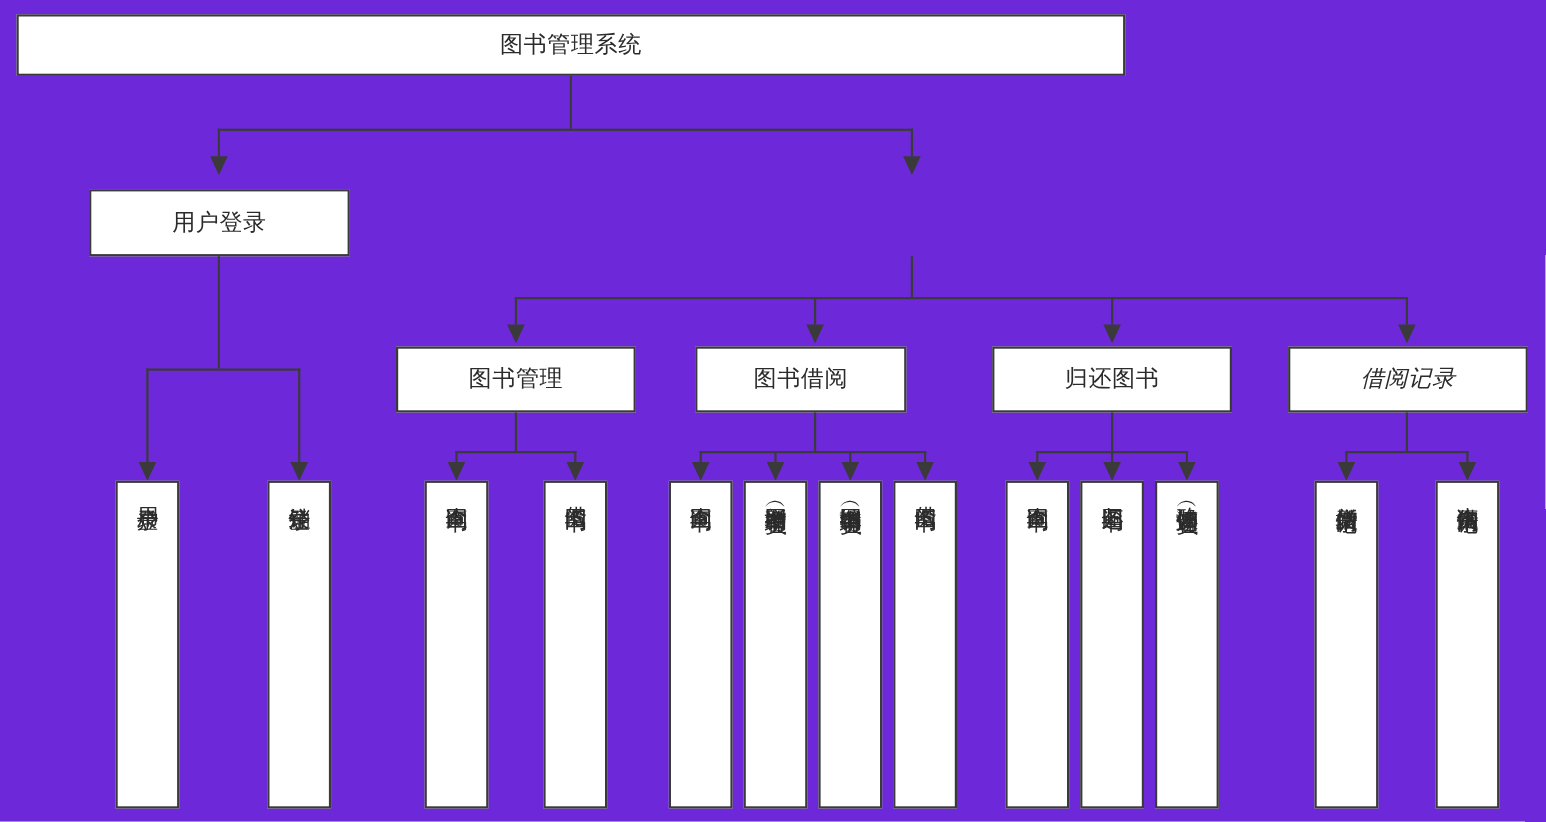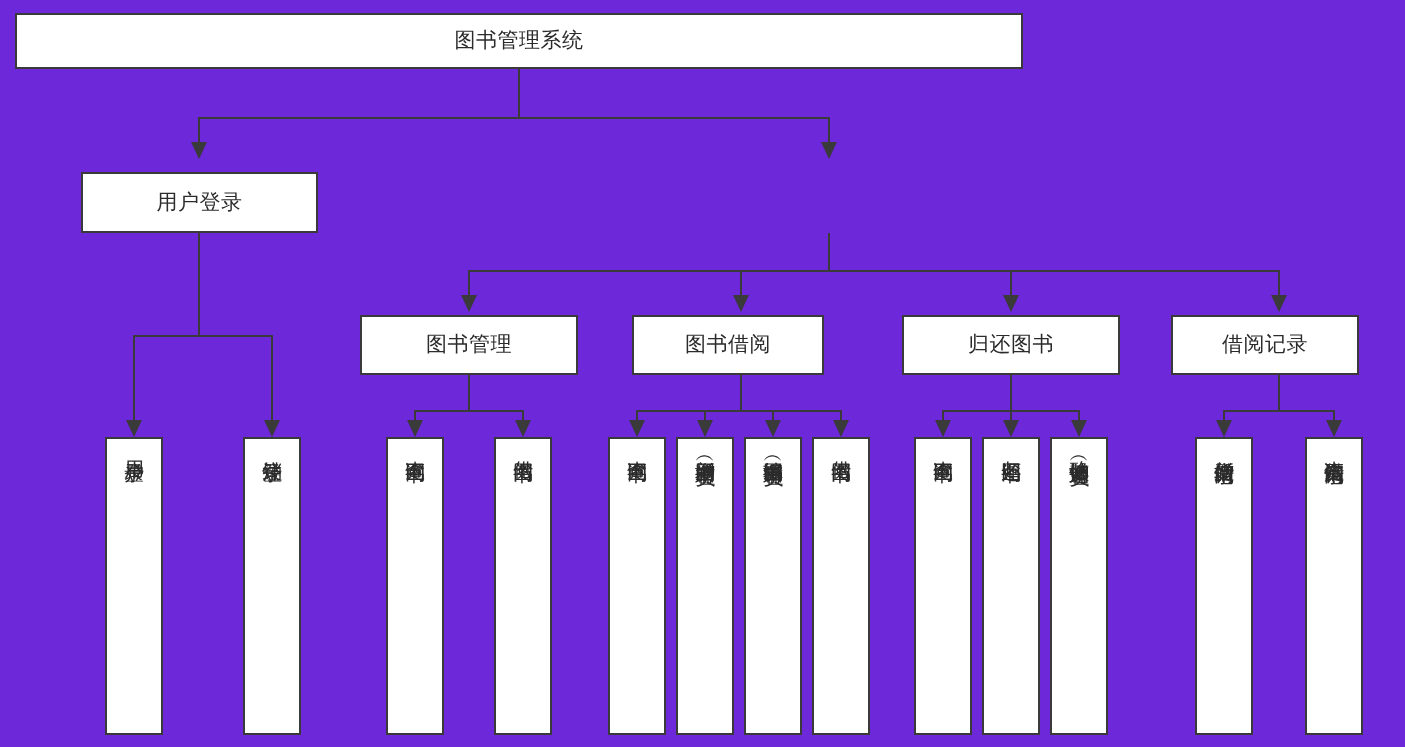--- a/index.html
+++ b/index.html
@@ -114,21 +114,21 @@
 
   <div class="node" style="left:360px; top:315px; width:218px; height:60px;">
     <span class="node-label">图书管理</span>
   </div>
   <div class="node" style="left:632px; top:315px; width:192px; height:60px;">
     <span class="node-label">图书借阅</span>
   </div>
   <div class="node" style="left:902px; top:315px; width:218px; height:60px;">
     <span class="node-label">归还图书</span>
   </div>
-  <div class="node" style="left:1171px; top:315px; width:188px; height:60px;">
+  <div class="node" style="left:1171px; top:315px; width:218px; height:60px;font-style:italic;">
     <span class="node-label">借阅记录</span>
   </div>
 
   <div class="edge v" style="left:468px; top:375px; width:2px; height:35px;"></div>
   <div class="edge h" style="left:414px; top:410px; width:110px; height:2px;"></div>
   <div class="edge v" style="left:414px; top:410px; width:2px; height:10px;"></div>
   <div class="edge v" style="left:522px; top:410px; width:2px; height:10px;"></div>
   <div class="arrow" style="left:407px; top:420px;"></div>
   <div class="arrow" style="left:515px; top:420px;"></div>
 

